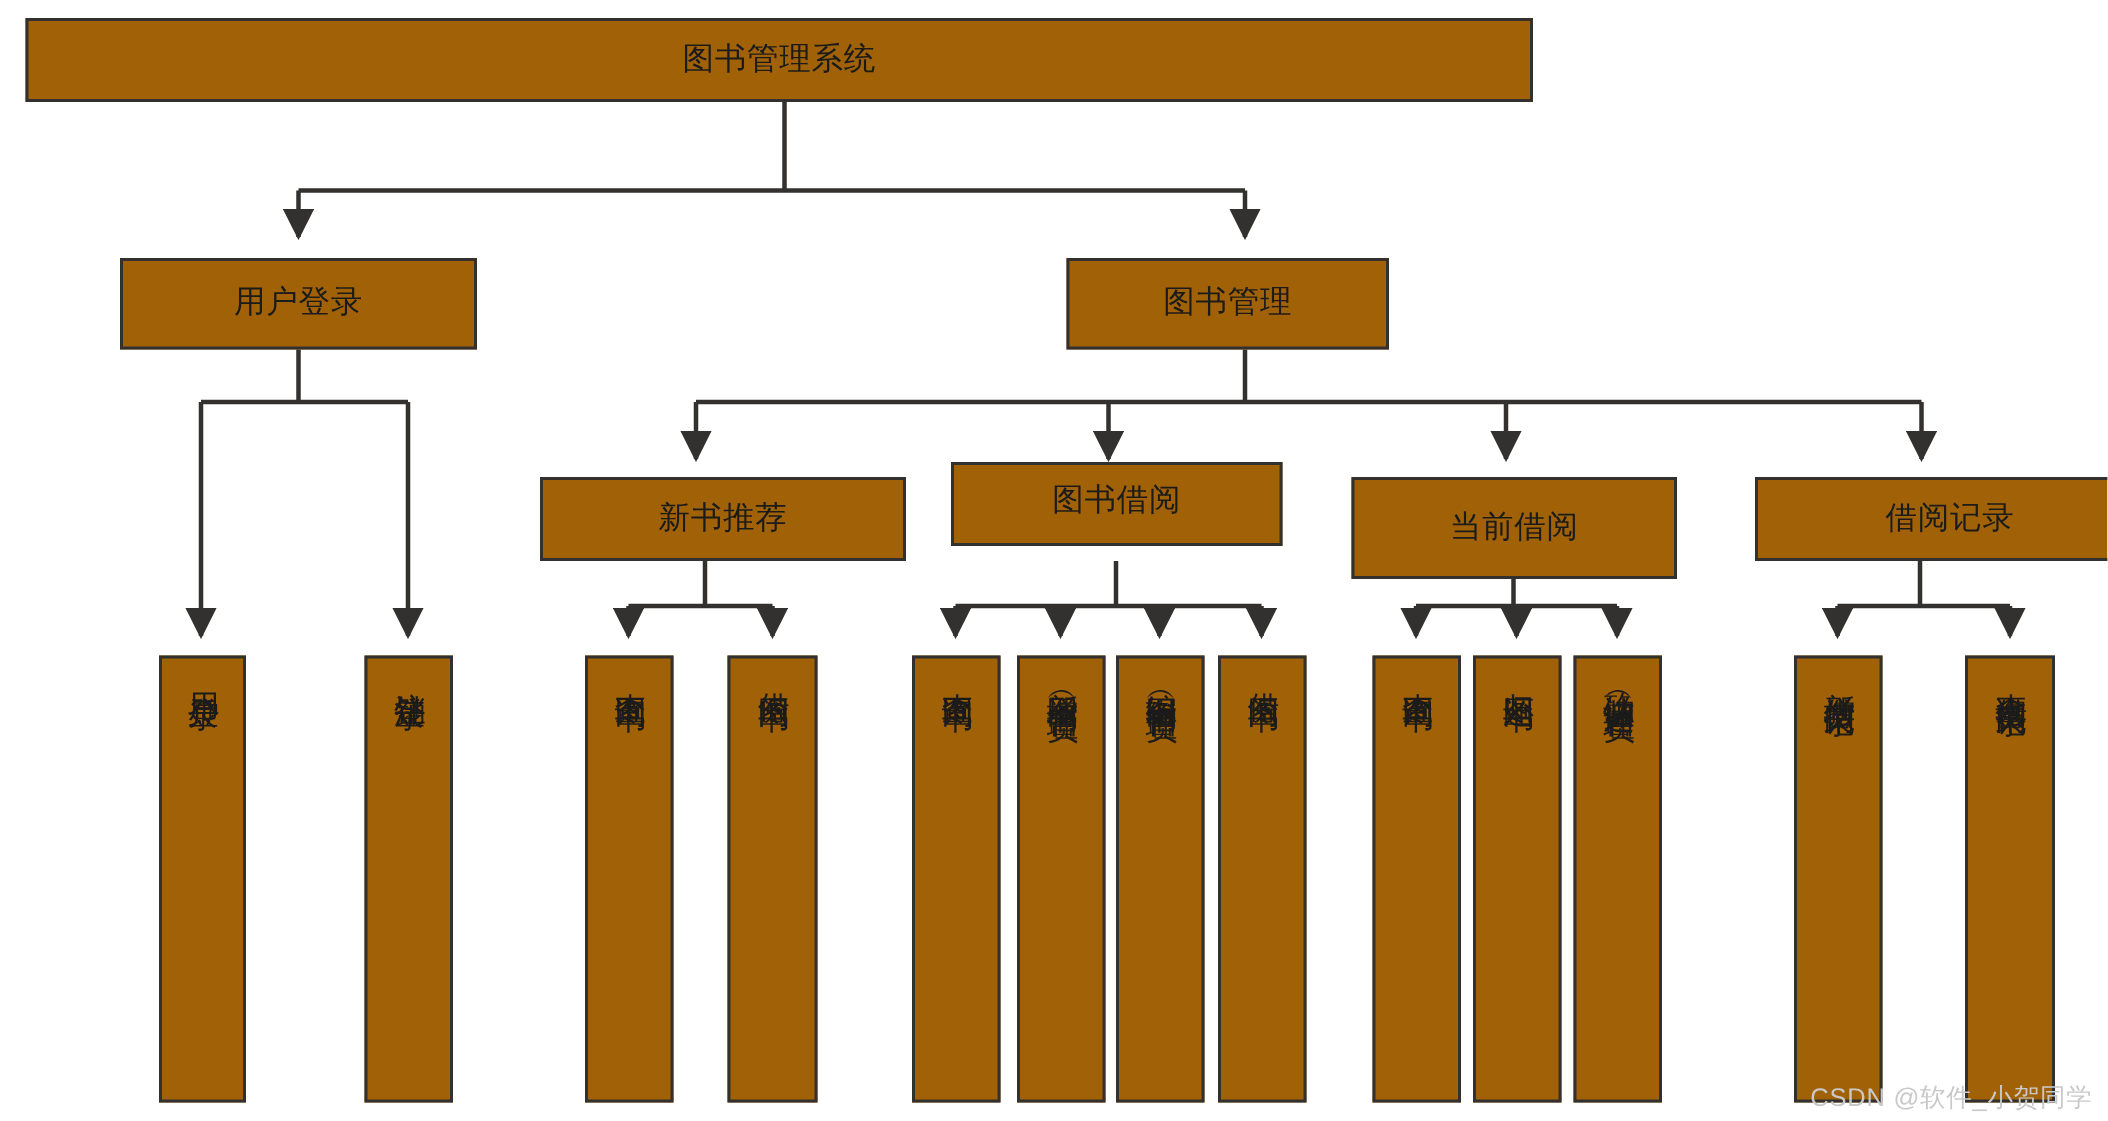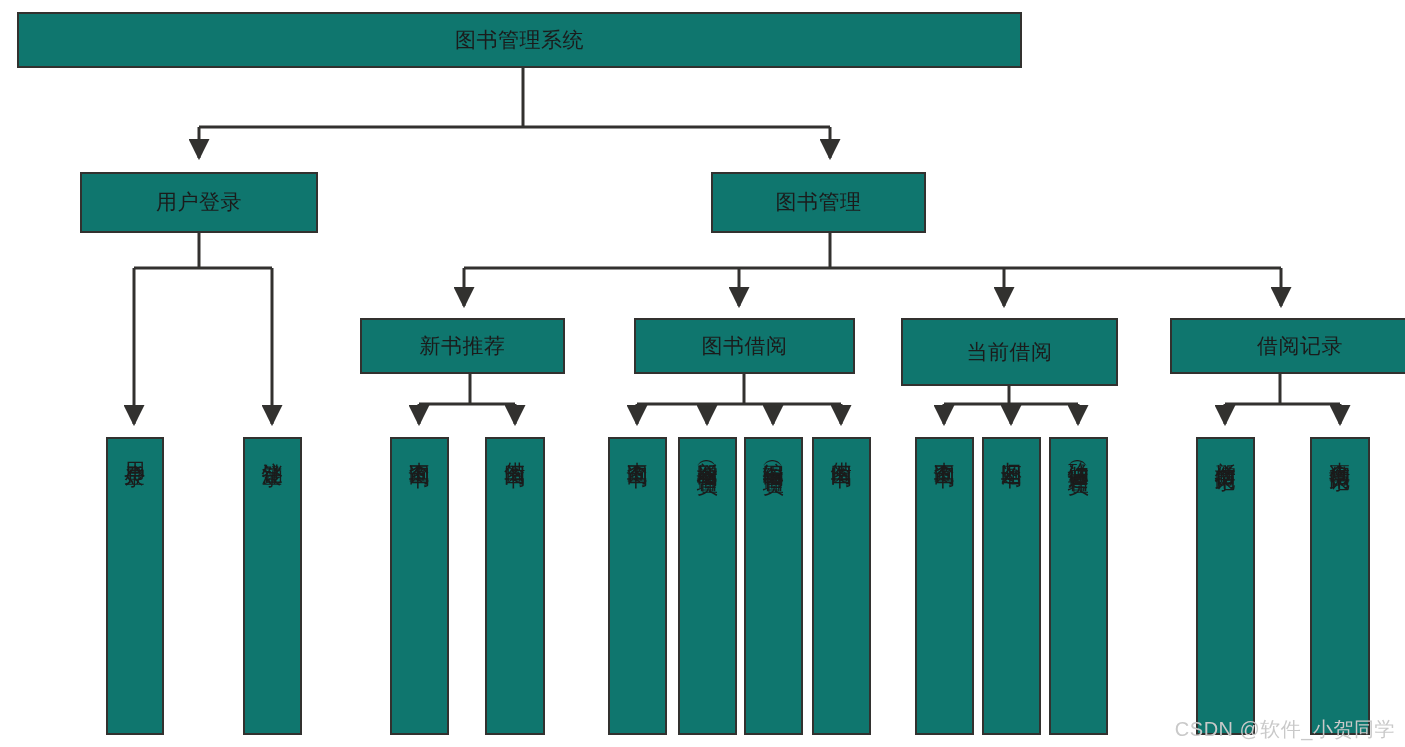--- a/index.html
+++ b/index.html
@@ -20,21 +20,21 @@
   #diagram-svg {
     position: absolute;
     left: 0;
     top: 0;
     width: 1405px;
     height: 747px;
   }
   .node-box {
     position: absolute;
     box-sizing: border-box;
-    background: #0f766e;
+    background: #a16207;
     border: 2px solid #32312f;
     display: flex;
     align-items: center;
     justify-content: center;
     overflow: hidden;
   }
   .node-label-h {
     font-size: 21px;
     line-height: 1.15;
     color: #1b1b1b;
@@ -52,21 +52,21 @@
     font-size: 21px;
     line-height: 1.22;
     color: #1b1b1b;
     letter-spacing: 2px;
     white-space: nowrap;
   }
   .watermark {
     position: absolute;
     right: 10px;
     bottom: 4px;
-    font-size: 20px;
+    font-size: 17px;
     color: #c9c9c9;
     white-space: nowrap;
     pointer-events: none;
     letter-spacing: 0.5px;
   }
 </style>
 </head>
 <body>
 
 <div id="stage">
@@ -125,24 +125,24 @@
     <span class="node-label-h">图书管理系统</span>
   </div>
 
   <div class="node-box" style="left: 80px; top: 172px; width: 238px; height: 61px;">
     <span class="node-label-h">用户登录</span>
   </div>
   <div class="node-box" style="left: 711px; top: 172px; width: 215px; height: 61px;">
     <span class="node-label-h">图书管理</span>
   </div>
 
-  <div class="node-box" style="left: 360px; top: 318px; width: 205px; height: 56px;">
+  <div class="node-box" style="left: 360px; top: 318px; width: 244px; height: 56px;">
     <span class="node-label-h">新书推荐</span>
   </div>
-  <div class="node-box" style="left: 634px; top: 318px; width: 221px; height: 56px;">
+  <div class="node-box" style="left: 634px; top: 308px; width: 221px; height: 56px; font-family: Liberation Mono, monospace;">
     <span class="node-label-h">图书借阅</span>
   </div>
   <div class="node-box" style="left: 901px; top: 318px; width: 217px; height: 68px;">
     <span class="node-label-h">当前借阅</span>
   </div>
   <div class="node-box" style="left: 1170px; top: 318px; width: 260px; height: 56px;">
     <span class="node-label-h">借阅记录</span>
   </div>
 
   <div class="node-box vertical" style="left: 106px; top: 437px; width: 58px; height: 298px;">

